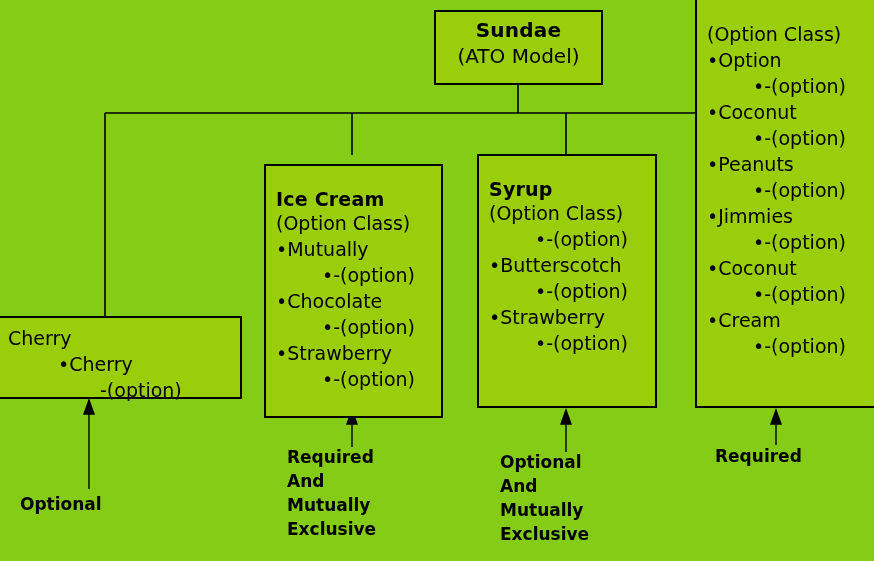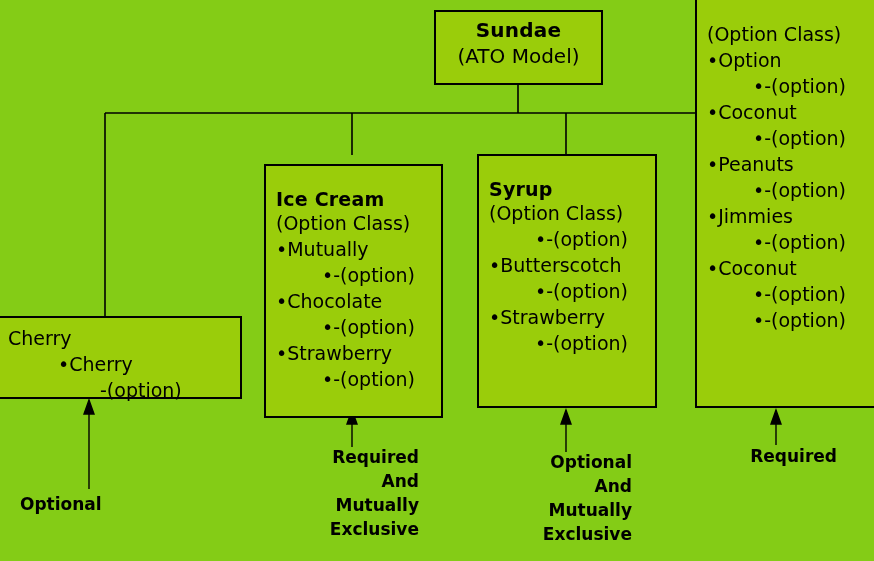--- a/index.html
+++ b/index.html
@@ -85,21 +85,21 @@
   }
   #box-cherry .opt-name { padding-left: 50px; }
   #box-cherry .opt-sub { padding-left: 92px; }
 
   .caption {
     position: absolute;
     font-weight: bold;
     font-size: 17px;
     line-height: 24px;
     color: #000000;
-    text-align: right;
+    text-align: left;
     white-space: pre-line;
   }
   #cap-optional      { left: 20px;  top: 492px; width: 120px; text-align: left; }
   #cap-req-mutex     { left: 287px; top: 445px; width: 132px; }
   #cap-opt-mutex     { left: 500px; top: 450px; width: 132px; }
   #cap-required      { left: 715px; top: 444px; width: 122px; }
 </style>
 </head>
 <body>
 
@@ -148,20 +148,21 @@
 
     <div class="opt-name"><span class="bullet">•</span><span>Peanuts</span></div>
     <div class="opt-sub"><span class="bullet">•</span><span>-(option)</span></div>
 
     <div class="opt-name"><span class="bullet">•</span><span>Jimmies</span></div>
     <div class="opt-sub"><span class="bullet">•</span><span>-(option)</span></div>
 
     <div class="opt-name"><span class="bullet">•</span><span>Coconut</span></div>
     <div class="opt-sub"><span class="bullet">•</span><span>-(option)</span></div>
 
+    <div class="opt-name"><span class="bullet">•</span><span>Cream</span></div>
     <div class="opt-sub"><span class="bullet">•</span><span>-(option)</span></div>
   </div>
 
   <div class="box" id="box-icecream">
     <div class="box-title">Ice Cream</div>
     <div class="box-sub">(Option Class)</div>
 
     <div class="opt-name"><span class="bullet">•</span><span>Mutually</span></div>
     <div class="opt-sub"><span class="bullet">•</span><span>-(option)</span></div>
 

